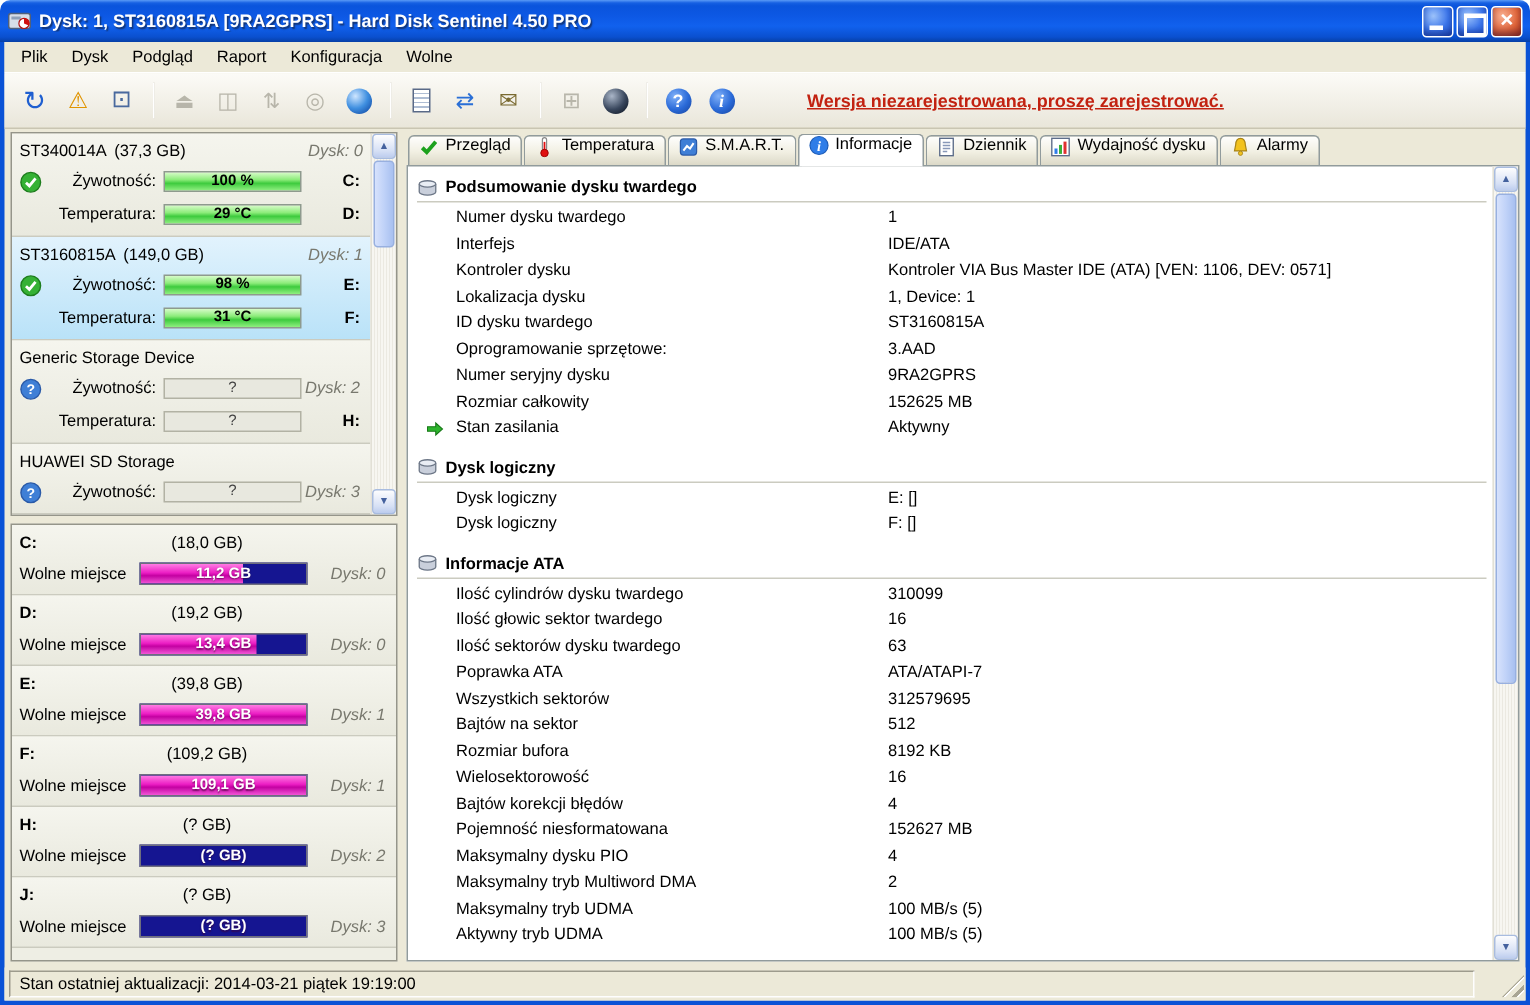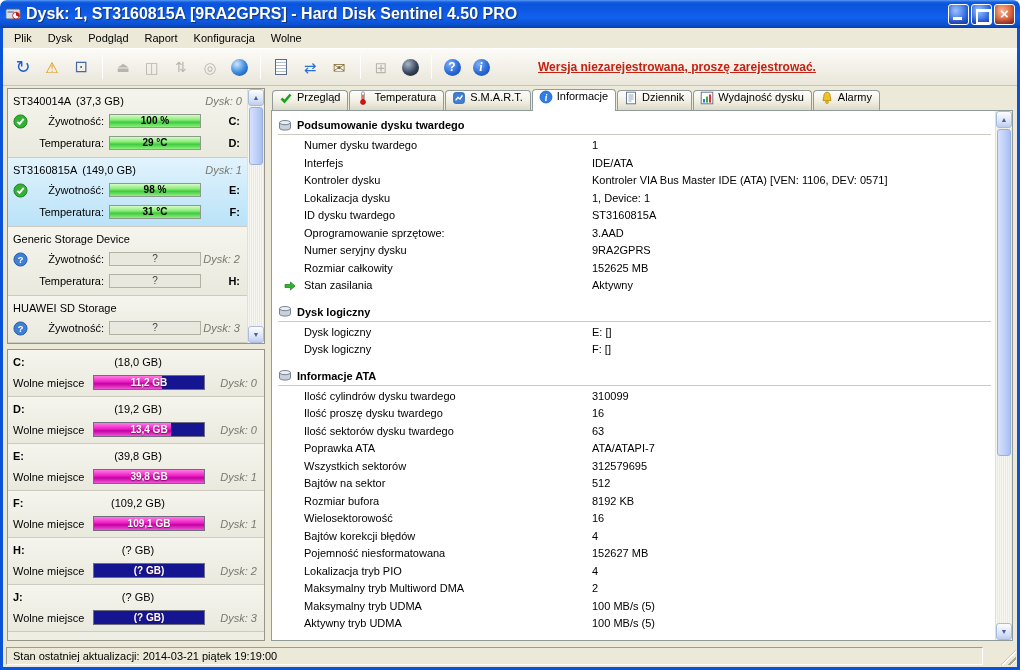--- a/index.html
+++ b/index.html
@@ -4,21 +4,21 @@
 <style>
   *{margin:0;padding:0;box-sizing:border-box}
   html,body{width:1020px;height:670px;overflow:hidden}
   body{font-family:"Liberation Sans","DejaVu Sans",sans-serif;font-size:11px;color:#000;background:#fff}
   .window{width:1020px;height:670px;display:flex;flex-direction:column}
 
   
   .titlebar{flex:0 0 28px;display:flex;align-items:center;padding:0 5px;border-radius:7px 7px 0 0;
     background:linear-gradient(180deg,#5a9af6 0%,#1660e2 7%,#0a54dc 14%,#0d58e4 38%,#1161ee 62%,#0a50cf 88%,#073fa6 100%)}
   .app-icon{width:16px;height:16px;margin-right:5px;display:inline-flex}
-  .title-text{color:#fff;font-weight:bold;font-size:16px;text-shadow:1px 1px 1px #123372;flex:1;white-space:nowrap;overflow:hidden}
+  .title-text{color:#fff;font-weight:bold;font-size:12px;text-shadow:1px 1px 1px #123372;flex:1;white-space:nowrap;overflow:hidden}
   .winbtns{display:flex}
   .winbtn{width:21px;height:21px;margin-left:2px;border:1px solid #fff;border-radius:3px;position:relative;
     background:radial-gradient(circle at 35% 30%,#9cc2fa,#3a74ea 55%,#1e50c8);box-shadow:inset 0 -3px 4px rgba(0,0,60,.35)}
   .winbtn.close{background:radial-gradient(circle at 35% 30%,#f8b092,#e0653a 55%,#b03010)}
   .winbtn.min::after{content:"";position:absolute;left:4px;bottom:4px;width:9px;height:3px;background:#fff}
   .winbtn.max::after{content:"";position:absolute;left:4px;top:4px;width:11px;height:10px;border:2px solid #fff;border-top-width:3px}
   .winbtn.close::after{content:"×";position:absolute;left:0;top:0;width:100%;height:100%;color:#fff;font-size:15px;font-weight:bold;line-height:18px;text-align:center}
 
   
   .frame{flex:1;border:3px solid #0a52d6;border-top:none;background:#ece9d8;display:flex;flex-direction:column;min-height:0}
@@ -474,30 +474,30 @@
                 <div class="sec-hdr">
                   <span class="sec-ic">
                     <svg width="14" height="13" viewBox="0 0 14 13">
                       <path d="M1.5 3.6 L1.5 9 A5.5 2.1 0 0 0 12.5 9 L12.5 3.6" fill="#c9cfdb" stroke="#6e7888" stroke-width="0.9"></path>
                       <ellipse cx="7" cy="3.6" rx="5.5" ry="2.1" fill="#e9edf4" stroke="#6e7888" stroke-width="0.9"></ellipse>
                     </svg>
                   </span>
                   <span class="sec-title">Informacje ATA</span>
                 </div>
                 <div class="info-row"><span class="info-label">Ilość cylindrów dysku twardego</span><span class="info-value">310099</span></div>
-                <div class="info-row"><span class="info-label">Ilość proszę dysku twardego</span><span class="info-value">16</span></div>
+                <div class="info-row"><span class="info-label">Ilość głowic sektor twardego</span><span class="info-value">16</span></div>
                 <div class="info-row"><span class="info-label">Ilość sektorów dysku twardego</span><span class="info-value">63</span></div>
                 <div class="info-row"><span class="info-label">Poprawka ATA</span><span class="info-value">ATA/ATAPI-7</span></div>
                 <div class="info-row"><span class="info-label">Wszystkich sektorów</span><span class="info-value">312579695</span></div>
                 <div class="info-row"><span class="info-label">Bajtów na sektor</span><span class="info-value">512</span></div>
                 <div class="info-row"><span class="info-label">Rozmiar bufora</span><span class="info-value">8192 KB</span></div>
                 <div class="info-row"><span class="info-label">Wielosektorowość</span><span class="info-value">16</span></div>
                 <div class="info-row"><span class="info-label">Bajtów korekcji błędów</span><span class="info-value">4</span></div>
                 <div class="info-row"><span class="info-label">Pojemność niesformatowana</span><span class="info-value">152627 MB</span></div>
-                <div class="info-row"><span class="info-label">Lokalizacja tryb PIO</span><span class="info-value">4</span></div>
+                <div class="info-row"><span class="info-label">Maksymalny dysku PIO</span><span class="info-value">4</span></div>
                 <div class="info-row"><span class="info-label">Maksymalny tryb Multiword DMA</span><span class="info-value">2</span></div>
                 <div class="info-row"><span class="info-label">Maksymalny tryb UDMA</span><span class="info-value">100 MB/s (5)</span></div>
                 <div class="info-row"><span class="info-label">Aktywny tryb UDMA</span><span class="info-value">100 MB/s (5)</span></div>
               </div>
             </div>
           <div class="sb content-sb">
             <div class="sb-btn">▲</div>
             <div class="sb-track">
               <div class="sb-thumb" style="top:1px;height:66%"></div>
             </div>

